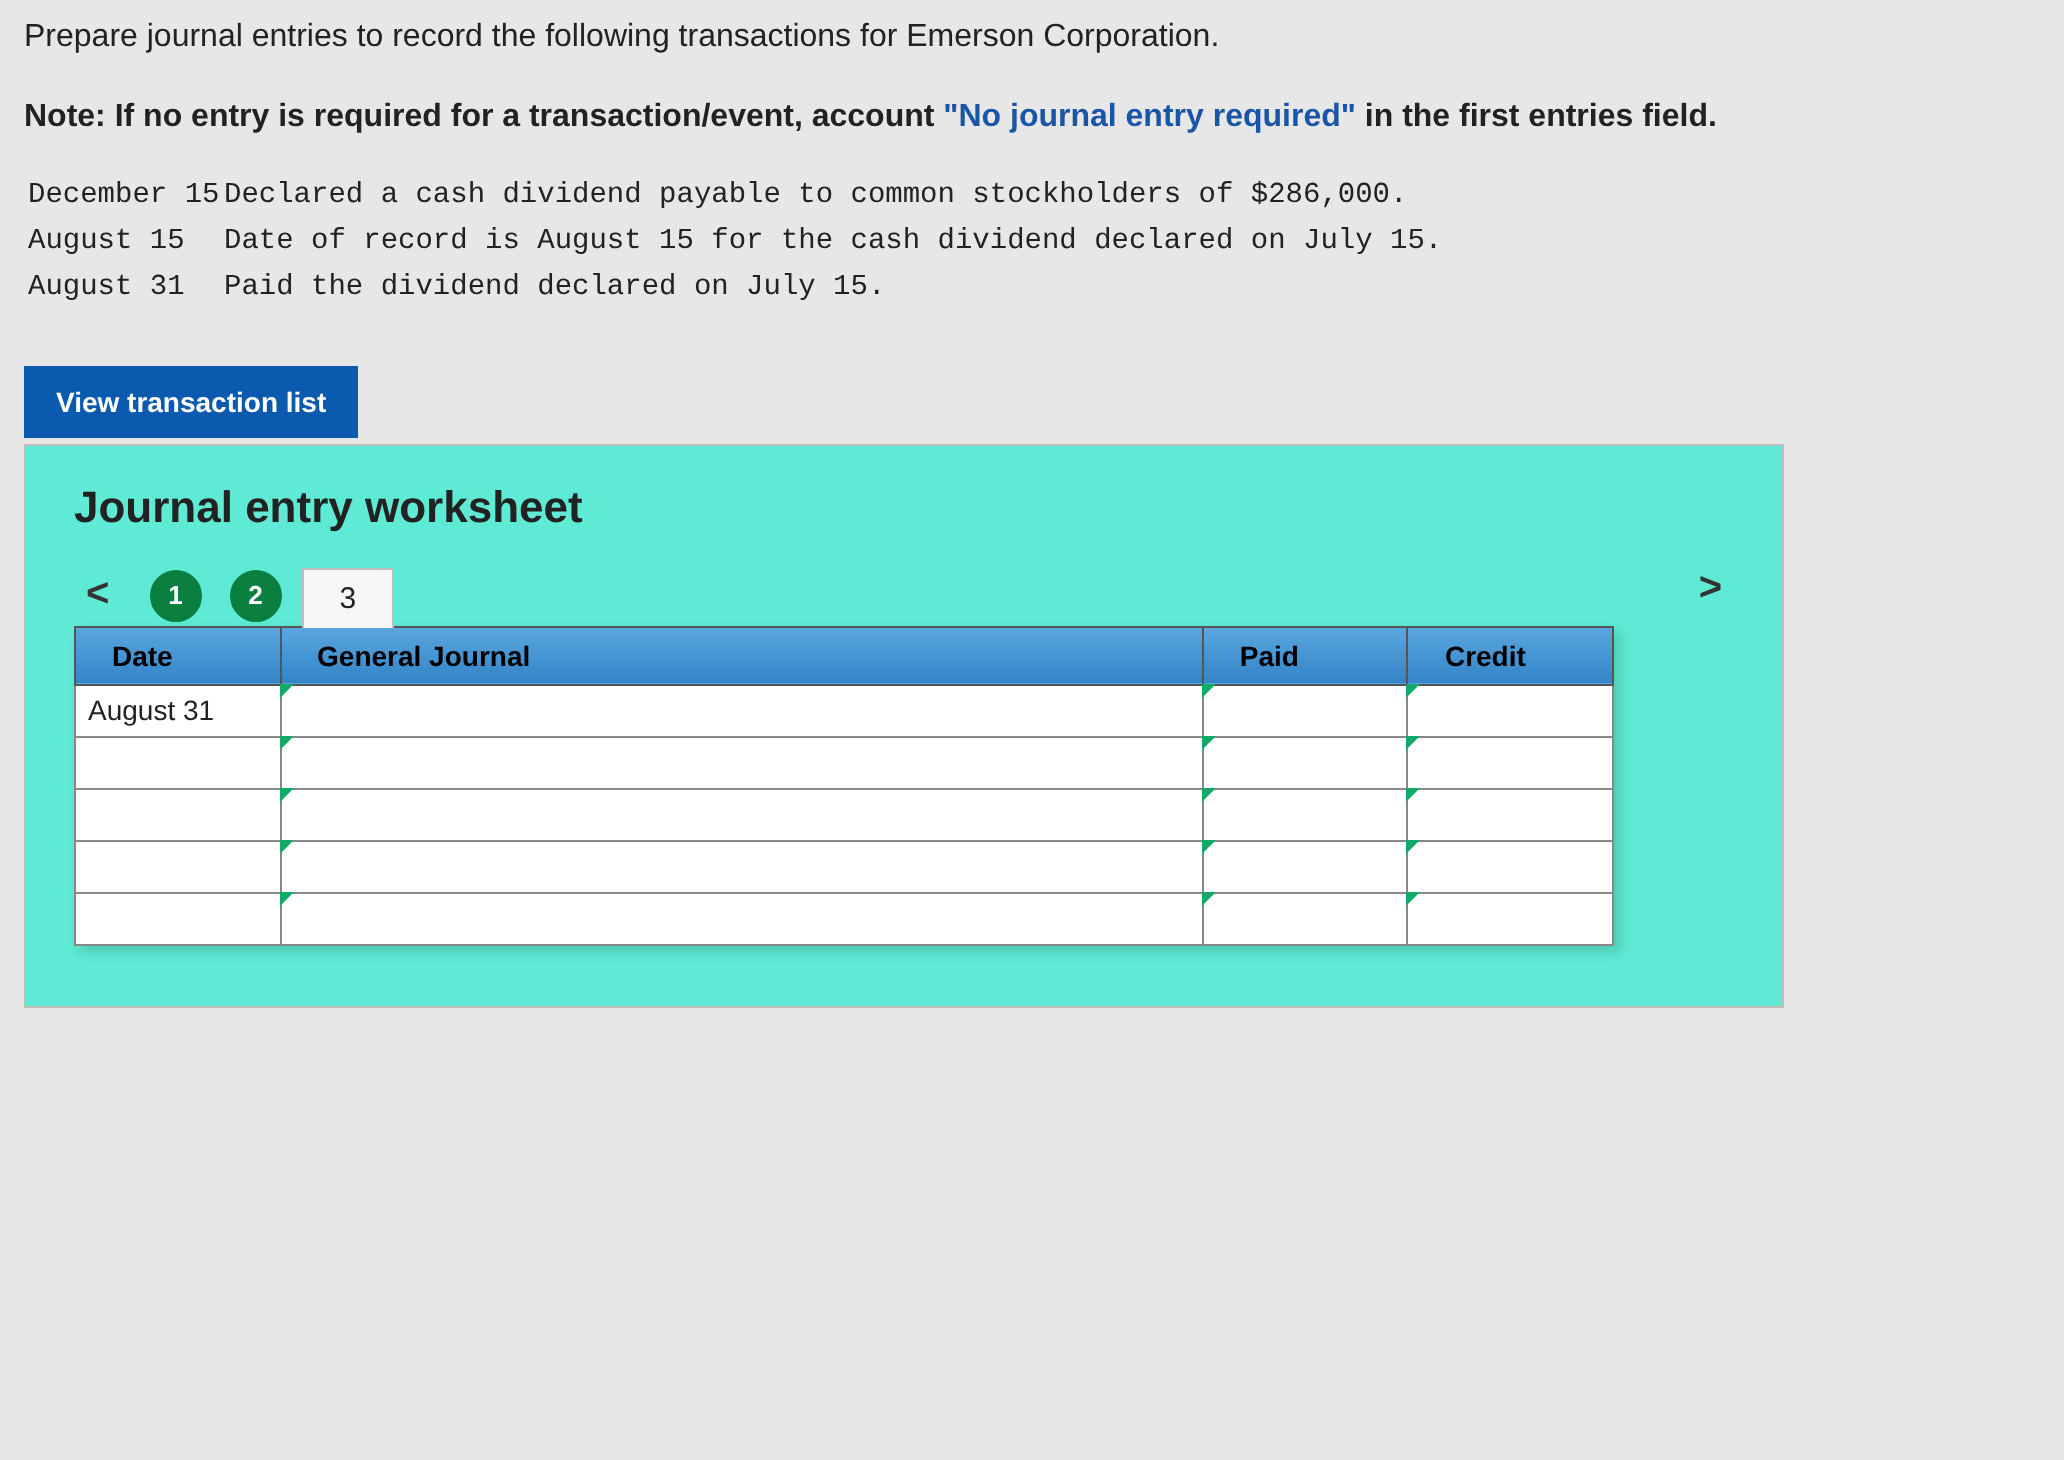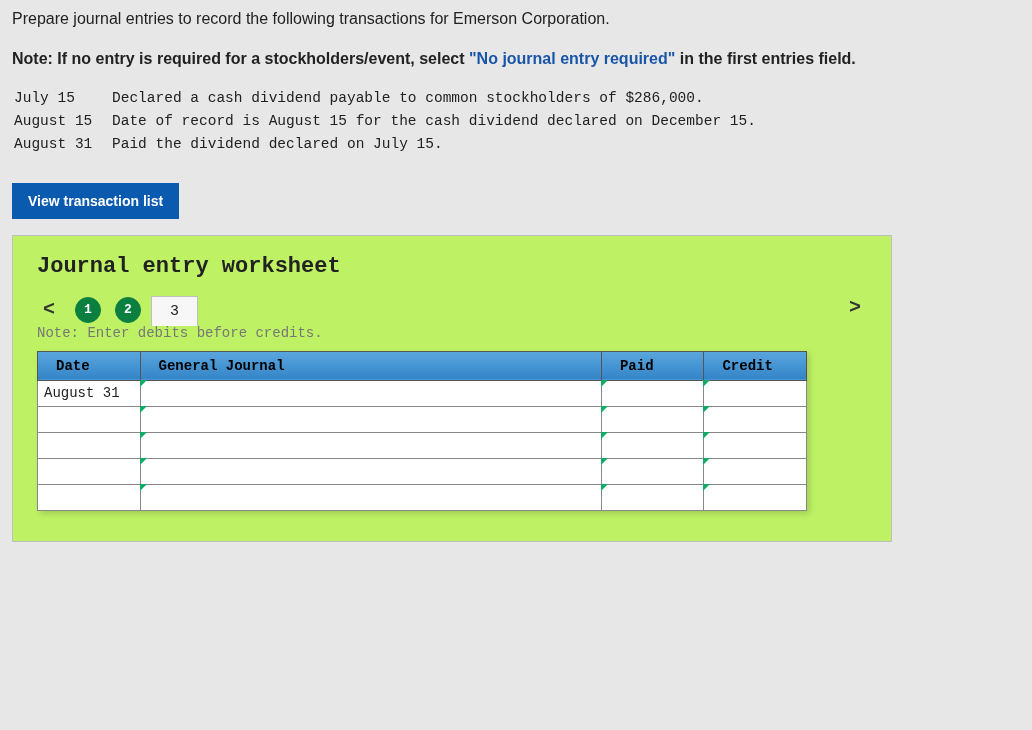--- a/index.html
+++ b/index.html
@@ -24,29 +24,28 @@
   .txn-list td.date { width: 96px; white-space: pre; }
   .view-btn {
     display: inline-block;
     background: #0a5ab0;
     color: #fff;
     font-weight: 700;
     font-size: 14px;
     padding: 10px 16px;
     border: none;
     cursor: pointer;
-    margin-bottom: 16px;
+    margin-bottom: 3px;
   }
   .panel {
     border: 1px solid #bfbfbf;
-    background: #bef264;
+    background: #5eead4;
     padding: 18px 24px 30px 24px;
     width: 880px;
     position: relative;
-    font-family: Liberation Mono, monospace;
   }
   .panel h2 {
     font-size: 22px;
     font-weight: 700;
     margin-bottom: 16px;
   }
   .tabs-row {
     display: flex;
     align-items: center;
     gap: 14px;
@@ -133,32 +132,32 @@
     border-top: 7px solid #1a6; border-right: 7px solid transparent;
   }
 </style>
 </head>
 <body>
 
 
 
 <p class="intro">Prepare journal entries to record the following transactions for Emerson Corporation.</p>
 <p class="note-bold">
-  <span>Note: If no entry is required for a stockholders/event, select </span><span class="note-quoted">"No journal entry required"</span><span> in the first entries field.</span>
+  <span>Note: If no entry is required for a transaction/event, account </span><span class="note-quoted">"No journal entry required"</span><span> in the first entries field.</span>
 </p>
 
 <table class="txn-list">
   <tbody>
       <tr>
-    <td class="date">July 15</td>
+    <td class="date">December 15</td>
     <td>Declared a cash dividend payable to common stockholders of $286,000.</td>
   </tr>
   <tr>
     <td class="date">August 15</td>
-    <td>Date of record is August 15 for the cash dividend declared on December 15.</td>
+    <td>Date of record is August 15 for the cash dividend declared on July 15.</td>
   </tr>
   <tr>
     <td class="date">August 31</td>
     <td>Paid the dividend declared on July 15.</td>
   </tr>
 </tbody>
   </table>
 
 <button class="view-btn">View transaction list</button>
 
@@ -167,21 +166,20 @@
 
   <div class="tabs-row">
     <span class="chev">&lt;</span>
     <span class="step">1</span>
     <span class="step">2</span>
     <span class="step-tab">3</span>
   </div>
   <span class="chev chev-right">&gt;</span>
 
 
-  <p class="debits-note">Note: Enter debits before credits.</p>
 
   <table class="je">
     <thead>
       <tr>
         <th class="col-date">Date</th>
         <th class="col-gj">General Journal</th>
         <th class="col-amt">Paid</th>
         <th class="col-amt">Credit</th>
       </tr>
     </thead>

